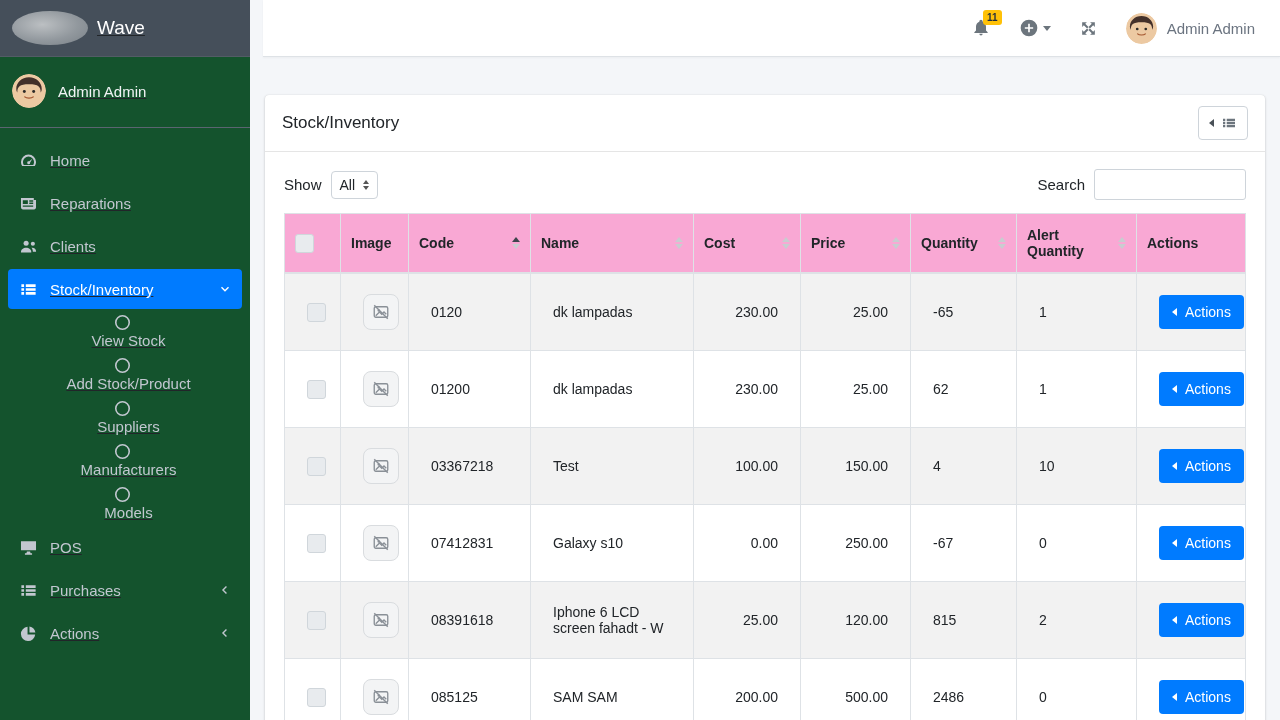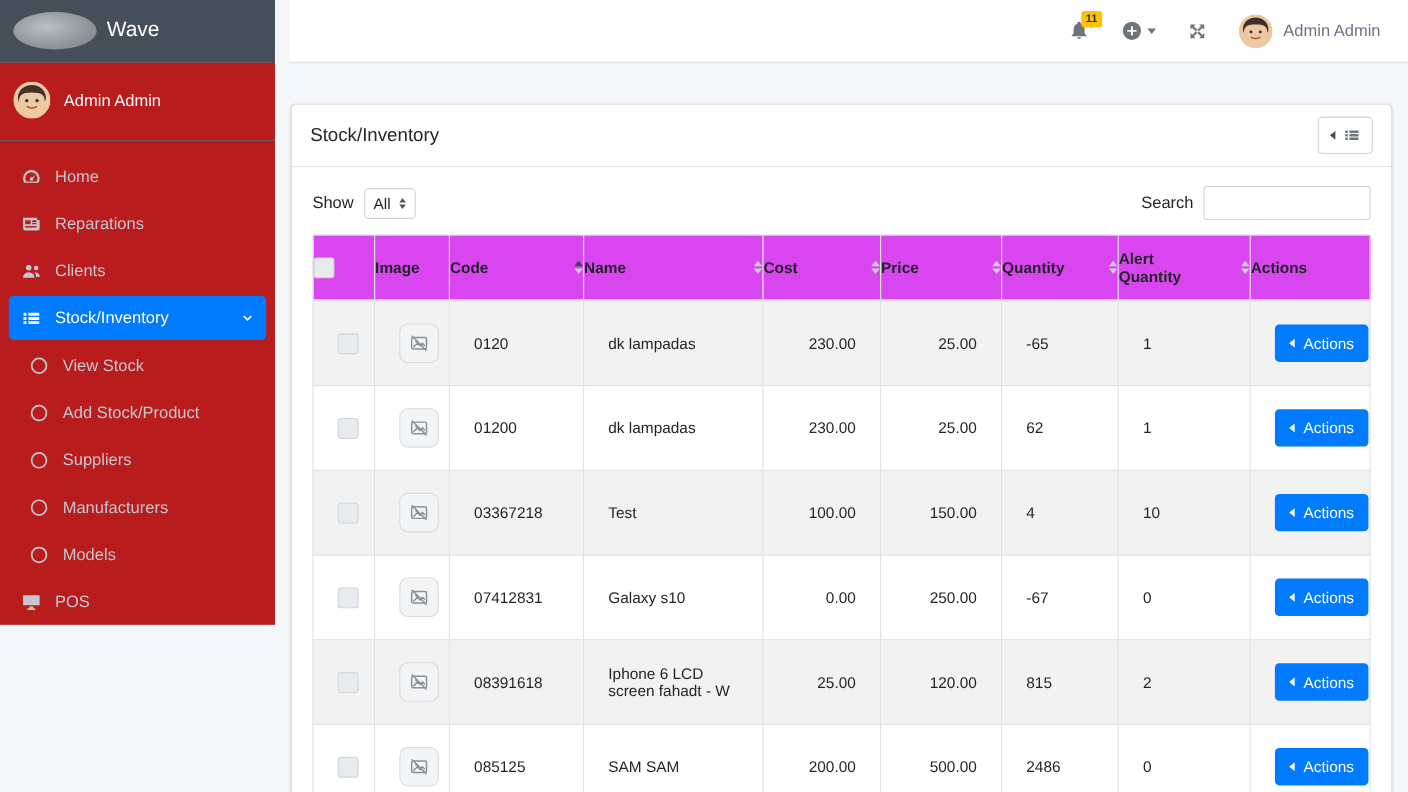--- a/index.html
+++ b/index.html
@@ -5,21 +5,21 @@
   * { box-sizing: border-box; }
   html,body { margin:0; padding:0; }
   body {
     width:1280px; height:720px; overflow:hidden;
     font-family:"Liberation Sans", sans-serif;
     font-size:14px; color:#212529; background:#f4f6f9;
   }
   .app { display:flex; width:1280px; height:720px; }
 
   
-  .sidebar { width:250px; height:568px; background:#b91c1c; flex-shrink:0; overflow:hidden; }
+  .sidebar { width:250px; height:720px; background:#14532d; flex-shrink:0; overflow:hidden;text-decoration:underline; }
   .brand {
     height:57px; background:#454f5a; display:flex; align-items:center;
     padding:0 12px; gap:9px; color:#fff; font-size:19px;
     border-bottom:1px solid rgba(255,255,255,.08);
   }
   .logo-blob {
     width:76px; height:34px; border-radius:50%;
     background:radial-gradient(ellipse at 40% 40%, #c9ccce 0%, #9aa0a5 55%, #7e858b 100%);
     opacity:.9; flex-shrink:0;
   }
@@ -33,21 +33,21 @@
   .avatar svg { display:block; }
 
   .nav { padding:12px 8px 0; }
   .nav-item {
     display:flex; align-items:center; height:40px; padding:0 10px; margin-bottom:3px;
     border-radius:4px; color:#c2c7d0; font-size:15px; cursor:pointer;
   }
   .nav-item .icon { width:20px; height:20px; margin-right:12px; display:flex; align-items:center; justify-content:center; flex-shrink:0; }
   .nav-item .icon svg { width:19px; height:19px; display:block; }
   .nav-item.active { background:#007bff; color:#fff; }
-  .nav-item.sub { padding-left:17px; }
+  .nav-item.sub { padding-left:17px;flex-direction:column; }
   .nav-item .chev { margin-left:auto; display:flex; }
   .nav-item .chev svg { width:14px; height:14px; }
 
   
   .main { flex:1; display:flex; flex-direction:column; height:720px; overflow:hidden; }
   .topbar {
     height:57px; background:#fff; border-bottom:1px solid #dee2e6;
     box-shadow:0 1px 2px rgba(0,0,0,.04);
     display:flex; align-items:center; justify-content:flex-end;
     gap:28px; padding:0 25px; flex-shrink:0;margin-left:13px;
@@ -95,21 +95,21 @@
   .spin .t-up { width:0;height:0;border-left:3.5px solid transparent;border-right:3.5px solid transparent;border-bottom:4.5px solid #555; }
   .spin .t-dn { width:0;height:0;border-left:3.5px solid transparent;border-right:3.5px solid transparent;border-top:4.5px solid #555; }
   .search-input {
     width:152px; height:31px; border:1px solid #ced4da; border-radius:3px;
     padding:0 8px; font-size:14px; font-family:inherit; background:#fff;
   }
 
   
   table.stock { width:100%; border-collapse:collapse; table-layout:fixed; font-size:14px; color:#212529; }
   .stock th, .stock td { border:1px solid #dee2e6; }
-  .stock thead th { padding:13px 0; font-weight:700; vertical-align:middle; text-align:left; border-bottom-width:2px; background:#d946ef; }
+  .stock thead th { padding:13px 10px; font-weight:700; vertical-align:middle; text-align:left; border-bottom-width:2px; background:#f9a8d4; }
   .stock tbody td { padding:20px 22px; vertical-align:middle; word-wrap:break-word; }
   .stock tbody tr:nth-child(odd) { background:#f2f2f2; }
   .th-flex { display:flex; align-items:center; justify-content:space-between; gap:6px; }
   .num { text-align:right; }
   .center { text-align:center; }
 
   .sort { display:inline-flex; flex-direction:column; gap:2px; flex-shrink:0; }
   .tri-up { width:0;height:0;border-left:4px solid transparent;border-right:4px solid transparent;border-bottom:5px solid #c9ccd0; }
   .tri-down { width:0;height:0;border-left:4px solid transparent;border-right:4px solid transparent;border-top:5px solid #c9ccd0; }
   .sort.asc .tri-up { border-bottom-color:#3e454d; }

